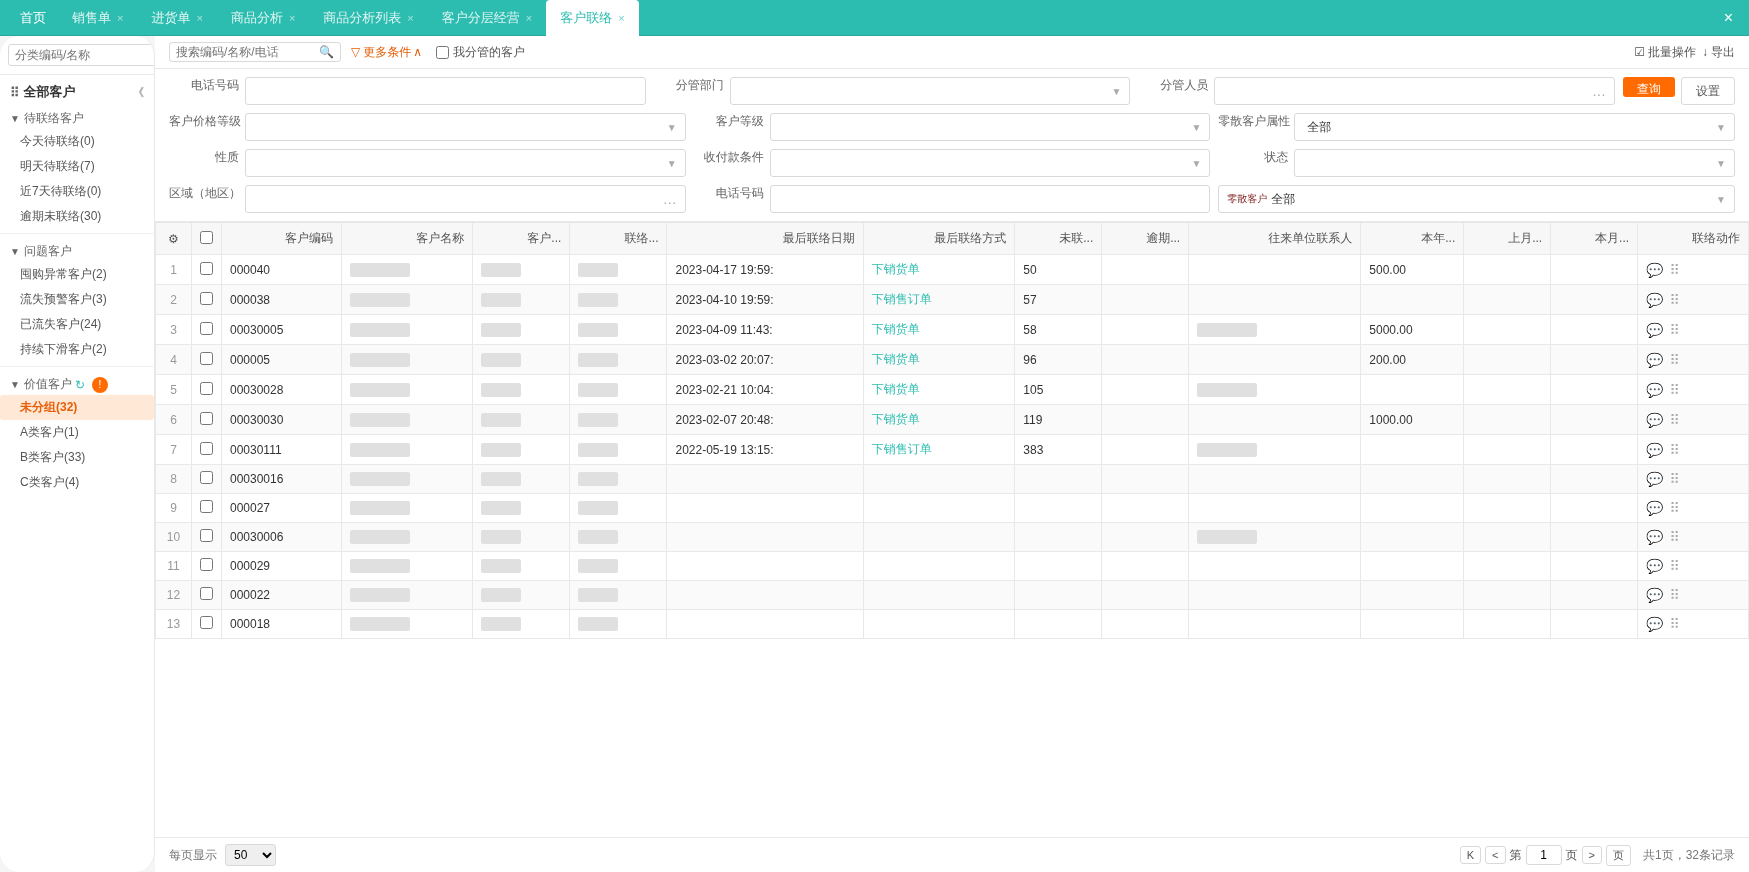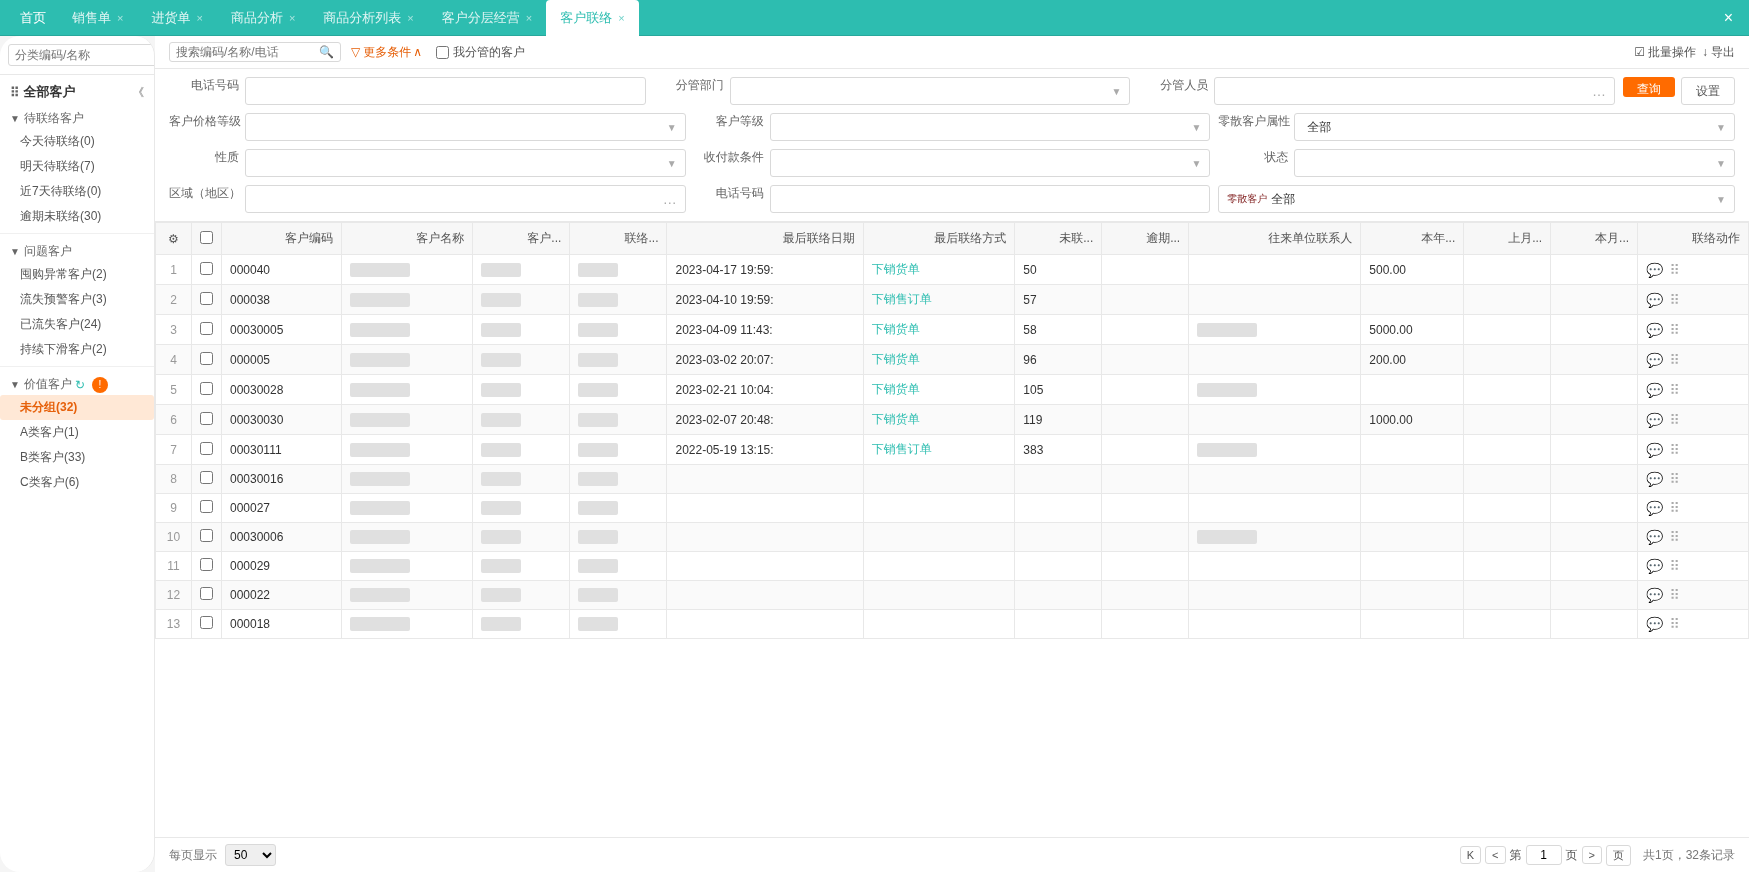--- a/index.html
+++ b/index.html
@@ -240,21 +240,21 @@
     <div class="sidebar-item active">
       <span>未分组(32)</span>
     </div>
     <div class="sidebar-item">
       <span>A类客户(1)</span>
     </div>
     <div class="sidebar-item">
       <span>B类客户(33)</span>
     </div>
     <div class="sidebar-item">
-      <span>C类客户(6)</span>
+      <span>C类客户(4)</span>
     </div>
   </div>
 
   <div class="content-area">
 
     <div class="filter-bar">
       <div class="filter-search-wrap">
         <input type="text" placeholder="搜索编码/名称/电话" style="">
         <span class="search-btn">🔍</span>
       </div>

